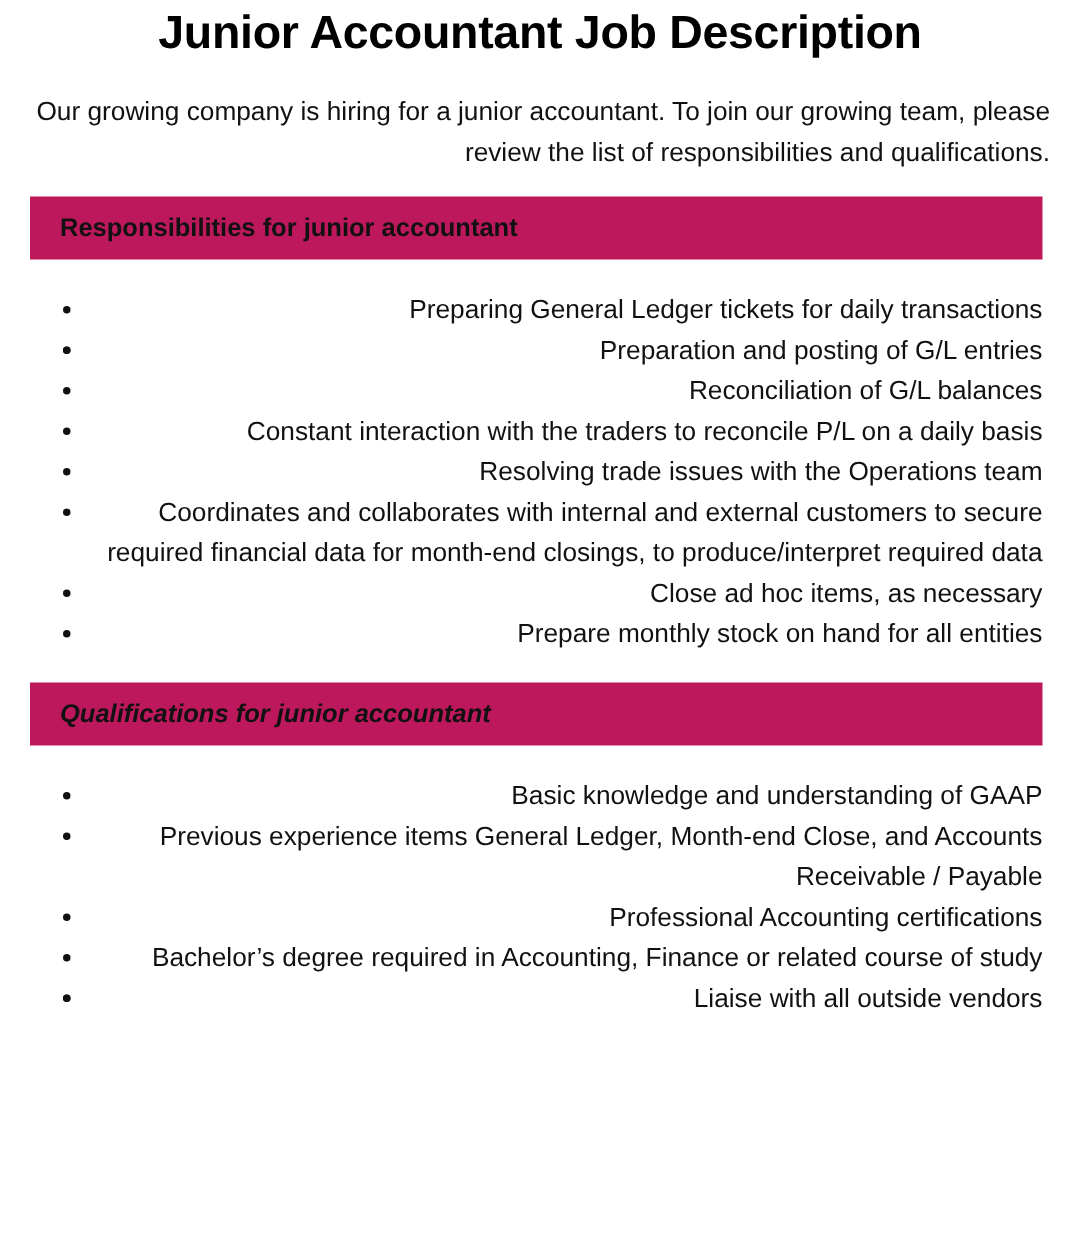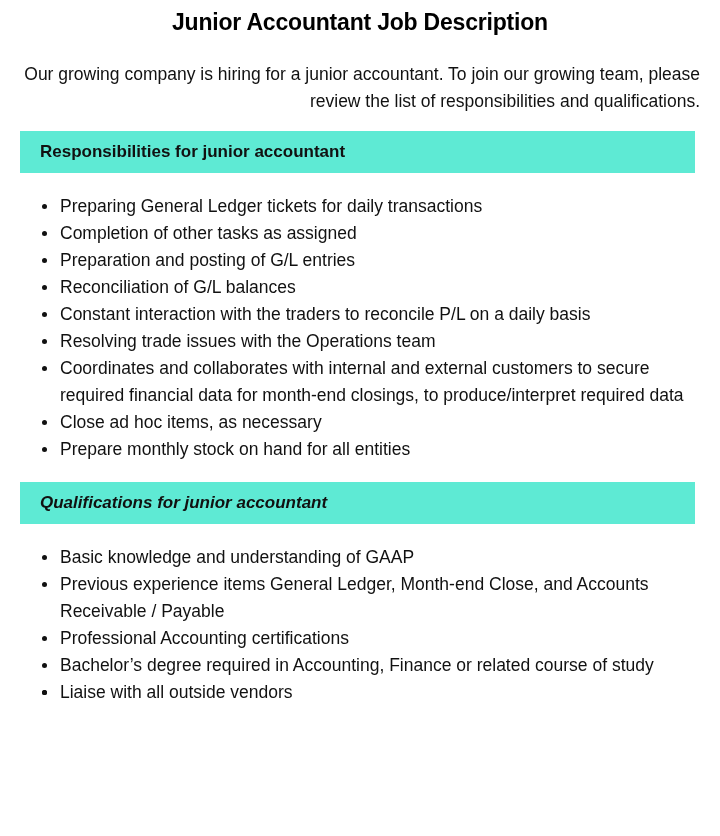--- a/index.html
+++ b/index.html
@@ -16,48 +16,49 @@
     }
     .page {
       position: relative;
       width: 720px;
     }
     .title {
       margin: 0;
       padding-top: 2px;
       height: 42px;
       text-align: center;
-      font-size: 23px;
+      font-size: 31px;
       font-weight: bold;
       line-height: 40px;
       letter-spacing: -0.2px;
       color: #000000;
     }
     .intro {
       margin: 17px 20px 0 20px;
       font-size: 17.5px;
       line-height: 27px;
       color: #111111;
       text-align: right;
     }
     .section-header {
       margin: 16px 25px 0 20px;
       height: 42px;
-      background: #5eead4;
+      background: #be185d;
       box-sizing: border-box;
       padding-left: 20px;
       font-size: 17px;
       font-weight: bold;
       line-height: 42px;
       color: #111111;
     }
     .list {
       list-style: none;
       margin: 20px 25px 0 20px;
       padding: 0;
+      text-align: right;
     }
     .list li {
       position: relative;
       padding-left: 40px;
       font-size: 17.5px;
       line-height: 27px;
       color: #111111;
     }
     .list li .bullet {
       position: absolute;
@@ -78,21 +79,21 @@
 
 <div class="page">
   <h1 class="title">Junior Accountant Job Description</h1>
 
   <p class="intro">Our growing company is hiring for a junior accountant. To join our growing team, please review the list of responsibilities and qualifications.</p>
 
   <div class="section-header">Responsibilities for junior accountant</div>
 
   <ul class="list">
     <li><span class="bullet"></span><span>Preparing General Ledger tickets for daily transactions</span></li>
-    <li><span class="bullet"></span><span>Completion of other tasks as assigned</span></li>
+    <li><span class="bullet"></span></li>
     <li><span class="bullet"></span><span>Preparation and posting of G/L entries</span></li>
     <li><span class="bullet"></span><span>Reconciliation of G/L balances</span></li>
     <li><span class="bullet"></span><span>Constant interaction with the traders to reconcile P/L on a daily basis</span></li>
     <li><span class="bullet"></span><span>Resolving trade issues with the Operations team</span></li>
     <li><span class="bullet"></span><span>Coordinates and collaborates with internal and external customers to secure required financial data for month-end closings, to produce/interpret required data</span></li>
     <li><span class="bullet"></span><span>Close ad hoc items, as necessary</span></li>
     <li><span class="bullet"></span><span>Prepare monthly stock on hand for all entities</span></li>
   </ul>
 
   <div class="section-header second">Qualifications for junior accountant</div>

